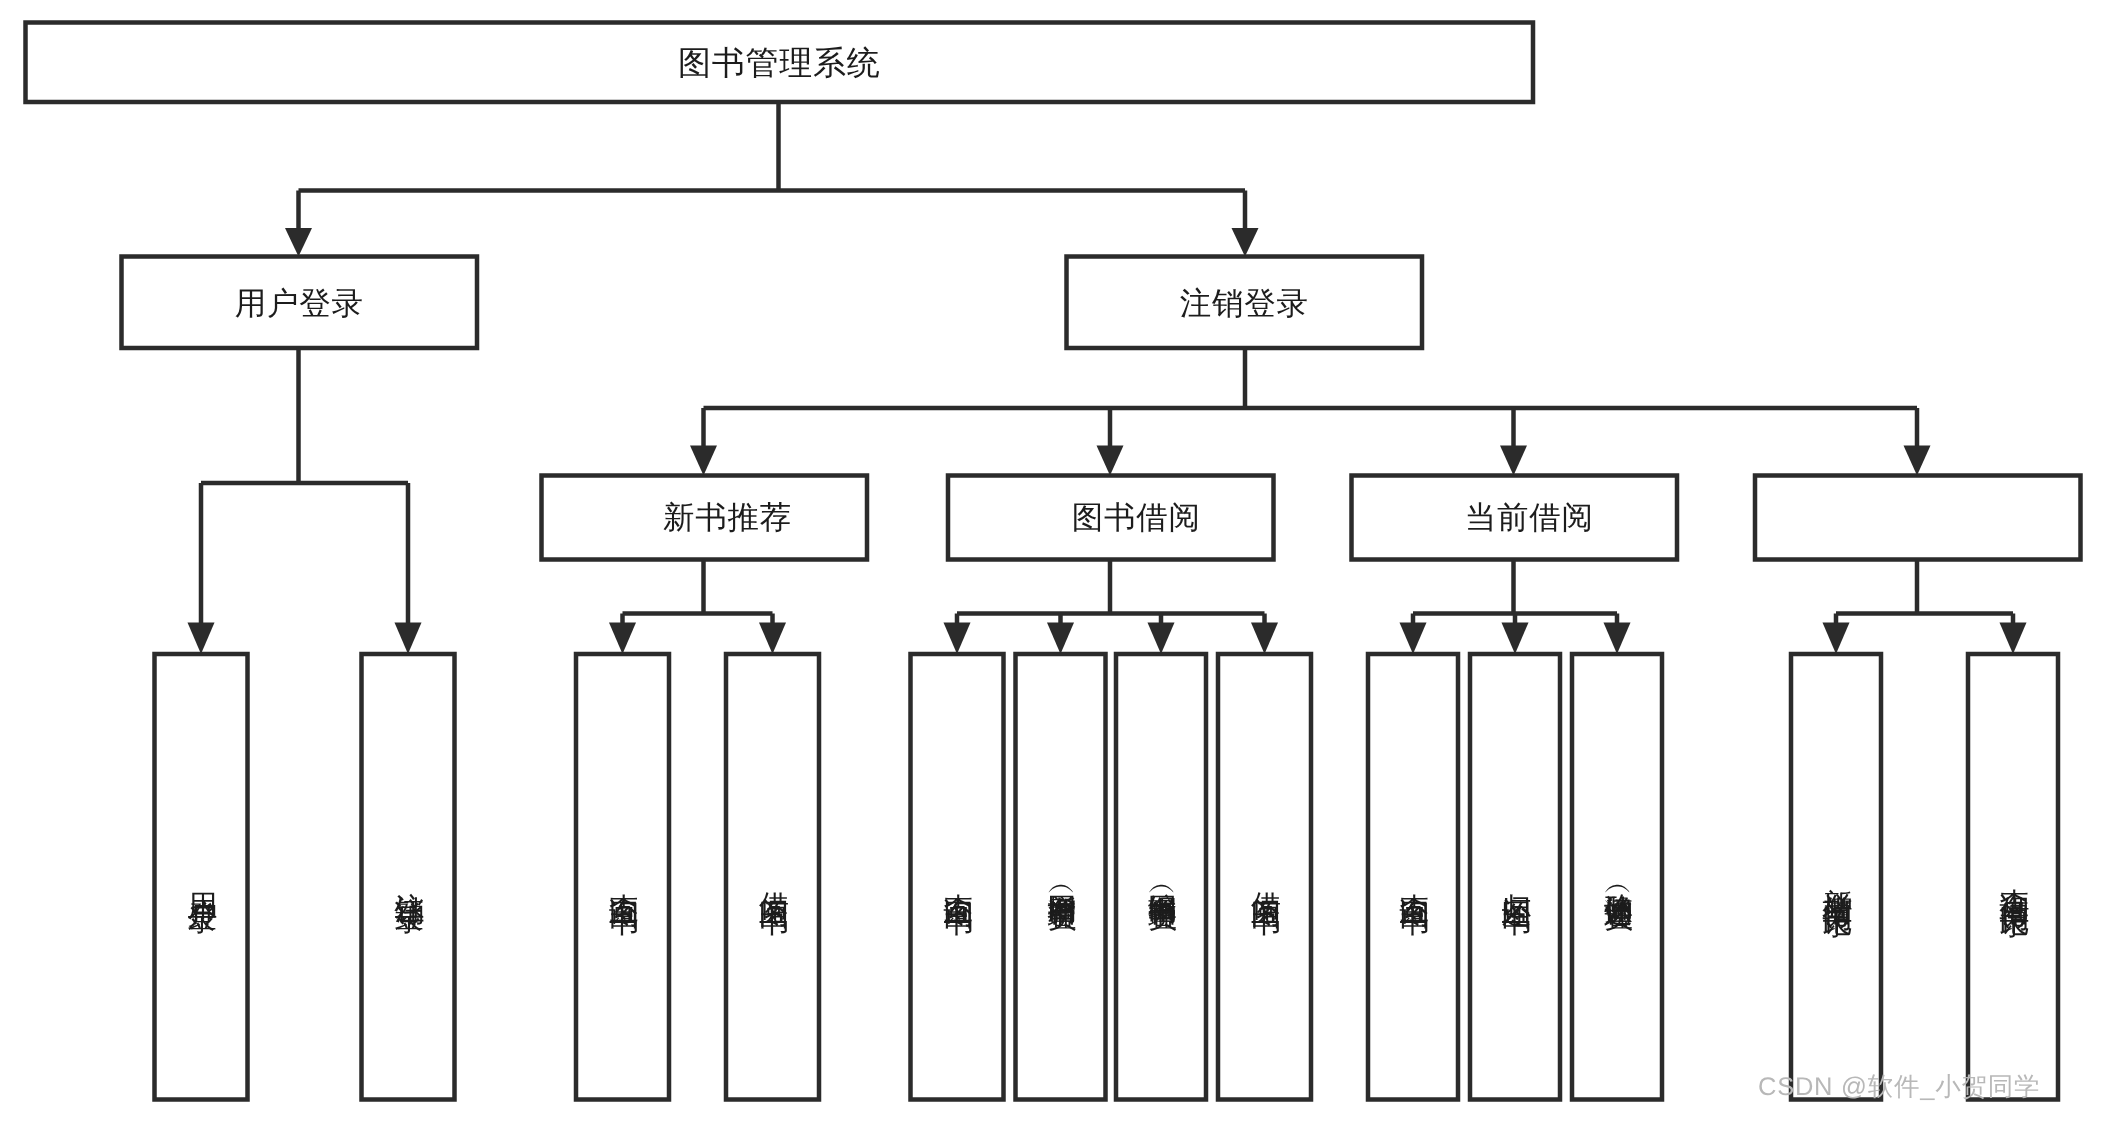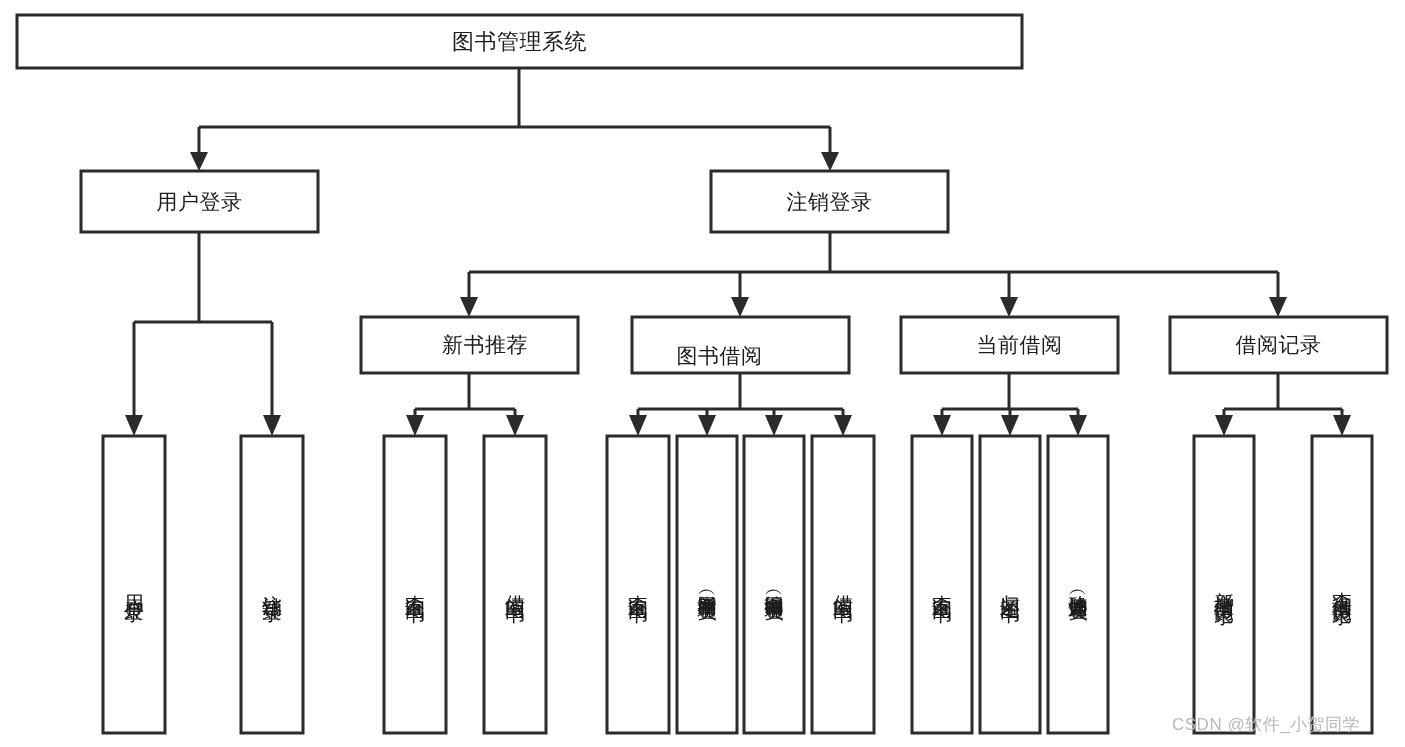--- a/index.html
+++ b/index.html
@@ -191,23 +191,22 @@
       <path class="arrow-head" d="M 1333 415 L 1351 415 L 1342 436 z"></path>
     </g>
   </svg>
 
   <div class="node-label horizontal root" style="left:17px; top:15px; width:1005px; height:53px;">图书管理系统</div>
 
   <div class="node-label horizontal" style="left:81px; top:171px; width:237px; height:61px;">用户登录</div>
   <div class="node-label horizontal" style="left:711px; top:171px; width:237px; height:61px;">注销登录</div>
 
   <div class="node-label horizontal" style="left:361px; top:317px; width:248px; height:56px;">新书推荐</div>
-  <div class="node-label horizontal" style="left:611px; top:317px; width:217px; height:56px;margin-top:11px;">图书借阅</div>
+  <div class="node-label horizontal" style="left:649px; top:317px; width:217px; height:56px;">图书借阅</div>
   <div class="node-label horizontal" style="left:901px; top:317px; width:237px; height:56px;">当前借阅</div>
-  <div class="node-label horizontal" style="left:1170px; top:317px; width:217px; height:56px;">借阅记录</div>
 
   <div class="node-label vertical" style="left:103px; top:436px; width:62px; height:297px;">用户登录</div>
   <div class="node-label vertical" style="left:241px; top:436px; width:62px; height:297px;">注销登录</div>
 
   <div class="node-label vertical" style="left:384px; top:436px; width:62px; height:297px;">查询图书</div>
   <div class="node-label vertical" style="left:484px; top:436px; width:62px; height:297px;">借阅图书</div>
 
   <div class="node-label vertical" style="left:607px; top:436px; width:62px; height:297px;">查询图书</div>
   <div class="node-label vertical tight" style="left:677px; top:436px; width:60px; height:297px;">新增图书（管理员）</div>
   <div class="node-label vertical tight" style="left:744px; top:436px; width:60px; height:297px;">编辑图书（管理员）</div>

